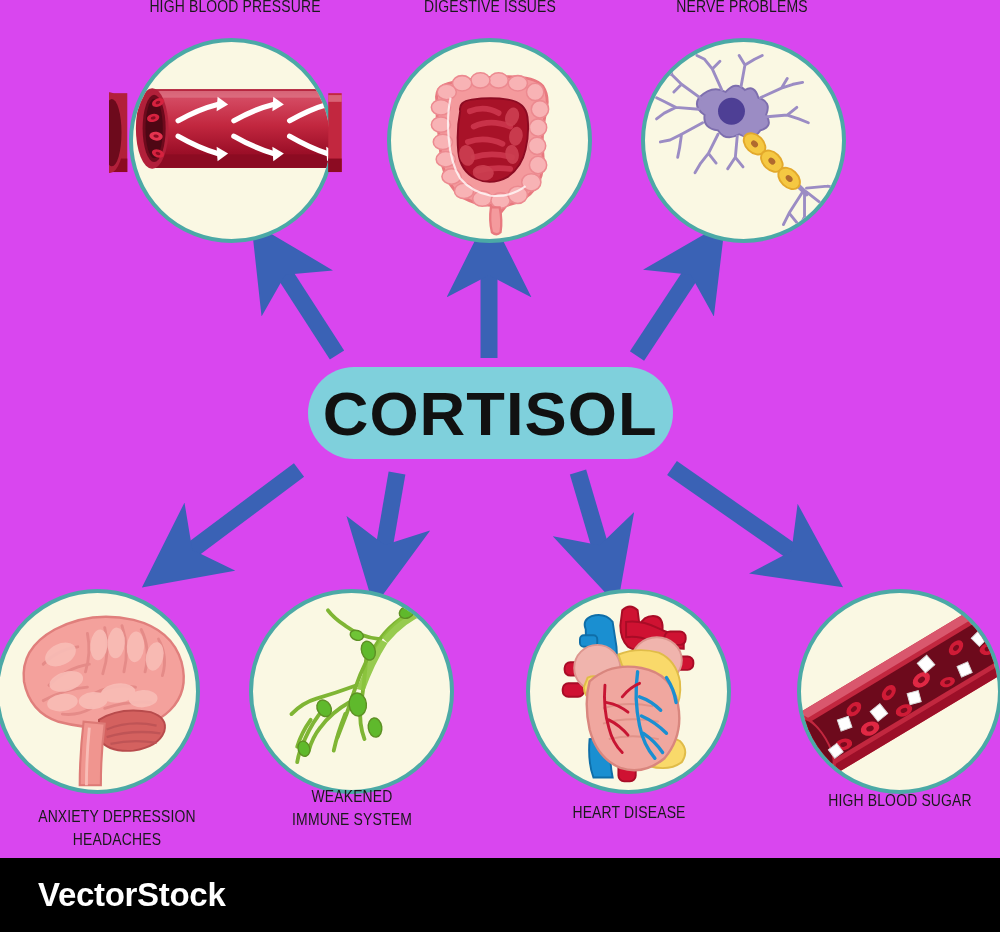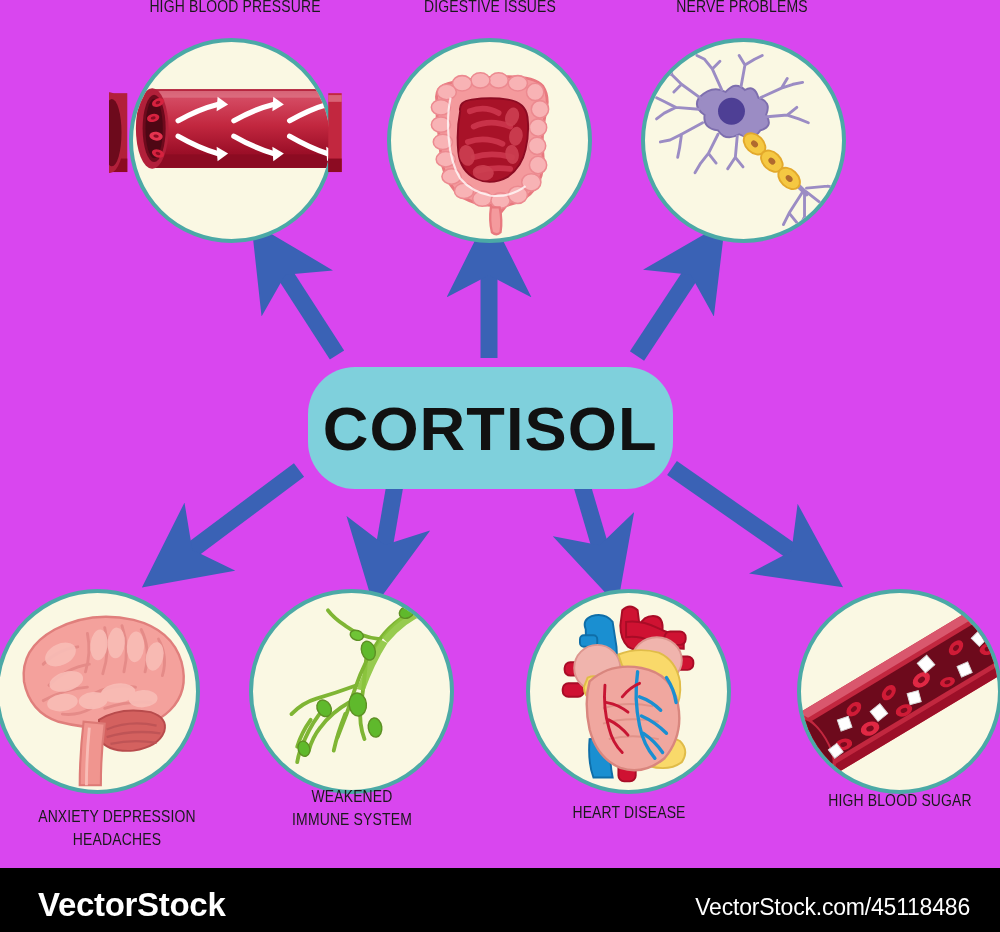--- a/index.html
+++ b/index.html
@@ -57,21 +57,21 @@
     line-height: 1.35;
     transform: scaleX(0.82);
     white-space: pre-line;
     font-weight: 400;
   }
   .center-pill {
     position: absolute;
     left: 308px;
     top: 367px;
     width: 365px;
-    height: 122px;
+    height: 92px;
     background: #7fd0dc;
     border-radius: 47px;
     display: flex;
     align-items: center;
     justify-content: center;
   }
   .center-pill-text {
     font-family: "Liberation Sans", sans-serif;
     font-weight: bold;
     font-size: 62px;
@@ -84,21 +84,21 @@
     left: 0; top: 0;
     width: 1000px;
     height: 932px;
     pointer-events: none;
   }
   .footer {
     position: absolute;
     left: 0;
     bottom: 0;
     width: 1000px;
-    height: 64px;
+    height: 74px;
     background: #000000;
   }
   .footer-logo {
     position: absolute;
     left: 38px;
     top: 18px;
     color: #ffffff;
     font-family: "Liberation Sans", sans-serif;
     font-weight: bold;
     font-size: 33px;
@@ -524,16 +524,15 @@
             </g>
           </g>
         </svg>
       </div>
     </div>
     <div class="label" style="left:755px; top:790px; width:290px;">HIGH BLOOD SUGAR</div>
   </div>
 
   <div class="footer">
     <span class="footer-logo">VectorStock</span>
-    <span class="footer-url">VectorStock.com/45118486</span>
   </div>
 
 </div>
 
 </body></html>

